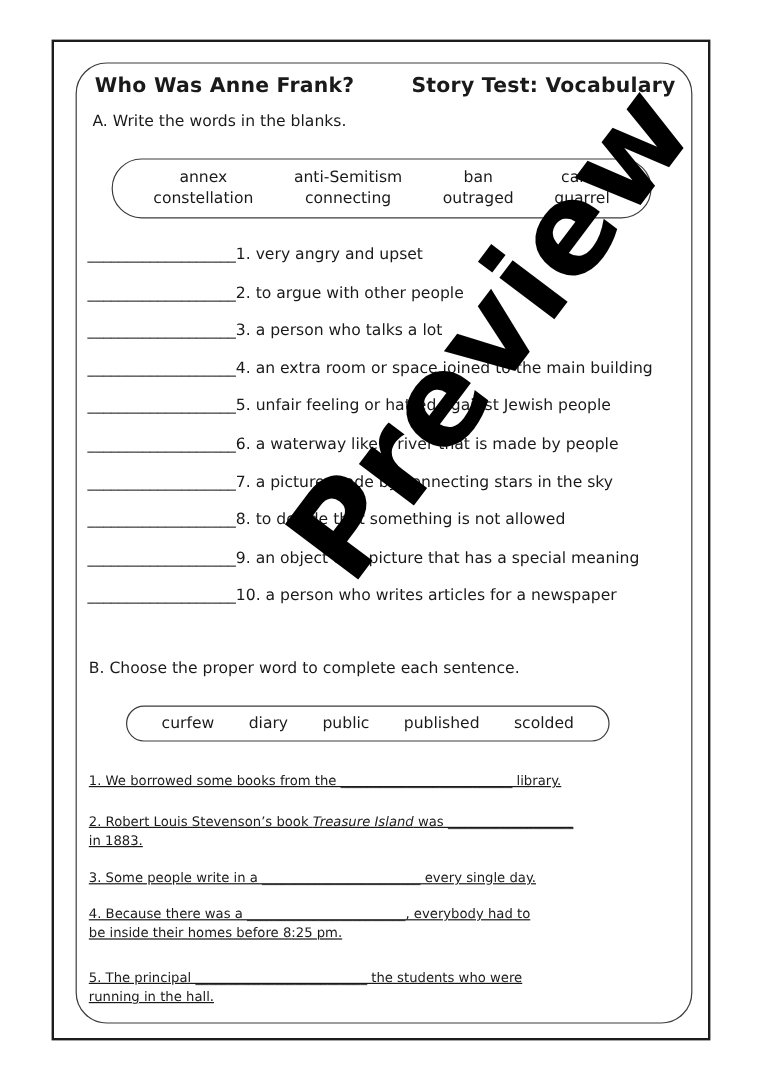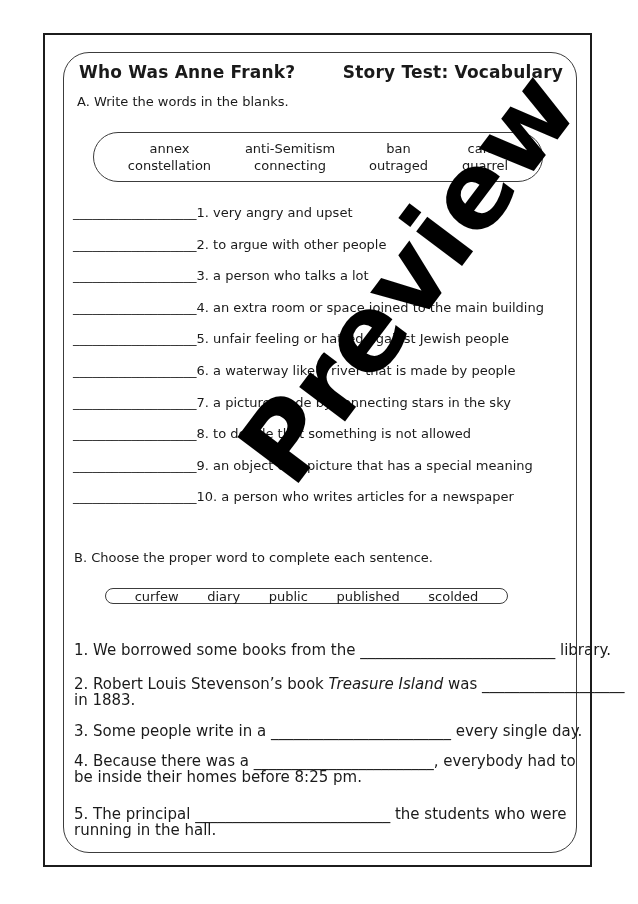--- a/index.html
+++ b/index.html
@@ -32,28 +32,28 @@
   .pill{
     border:1.5px solid #3c3c3c;box-sizing:border-box;
     display:flex;justify-content:space-evenly;align-items:center;
     font-size:13px;
   }
   .pill-a{
     position:absolute;left:29px;top:79px;width:450px;height:50px;
     border-radius:26px;
   }
   .pill-b{
-    position:absolute;left:41px;top:535px;width:403px;height:16px;
+    position:absolute;left:41px;top:535px;width:403px;height:30px;
     border-radius:16px;
   }
   .wb-col{display:flex;flex-direction:column;text-align:center;line-height:17px;}
   .items{position:absolute;left:9px;top:152px;right:14px;}
   .a-item{height:31.6px;line-height:16px;white-space:nowrap;font-size:13px;}
   .blank{letter-spacing:0;}
-  .sentence{position:absolute;left:10px;font-size:15px;}
+  .sentence{position:absolute;left:10px;font-size:11px;text-decoration:underline;}
   .sentence .line{line-height:15.5px;white-space:nowrap;}
   .s1{top:590px;} .s2{top:624px;} .s3{top:671px;} .s4{top:701px;} .s5{top:754px;}
   .seg-italic{font-style:italic;}
   .watermark{
     position:absolute;left:264px;top:469px;width:0;height:0;z-index:50;
   }
   .watermark span{
     display:block;
     transform:translate(-50%,-50%) rotate(-53deg);
     font-size:105px;font-weight:bold;letter-spacing:1px;

